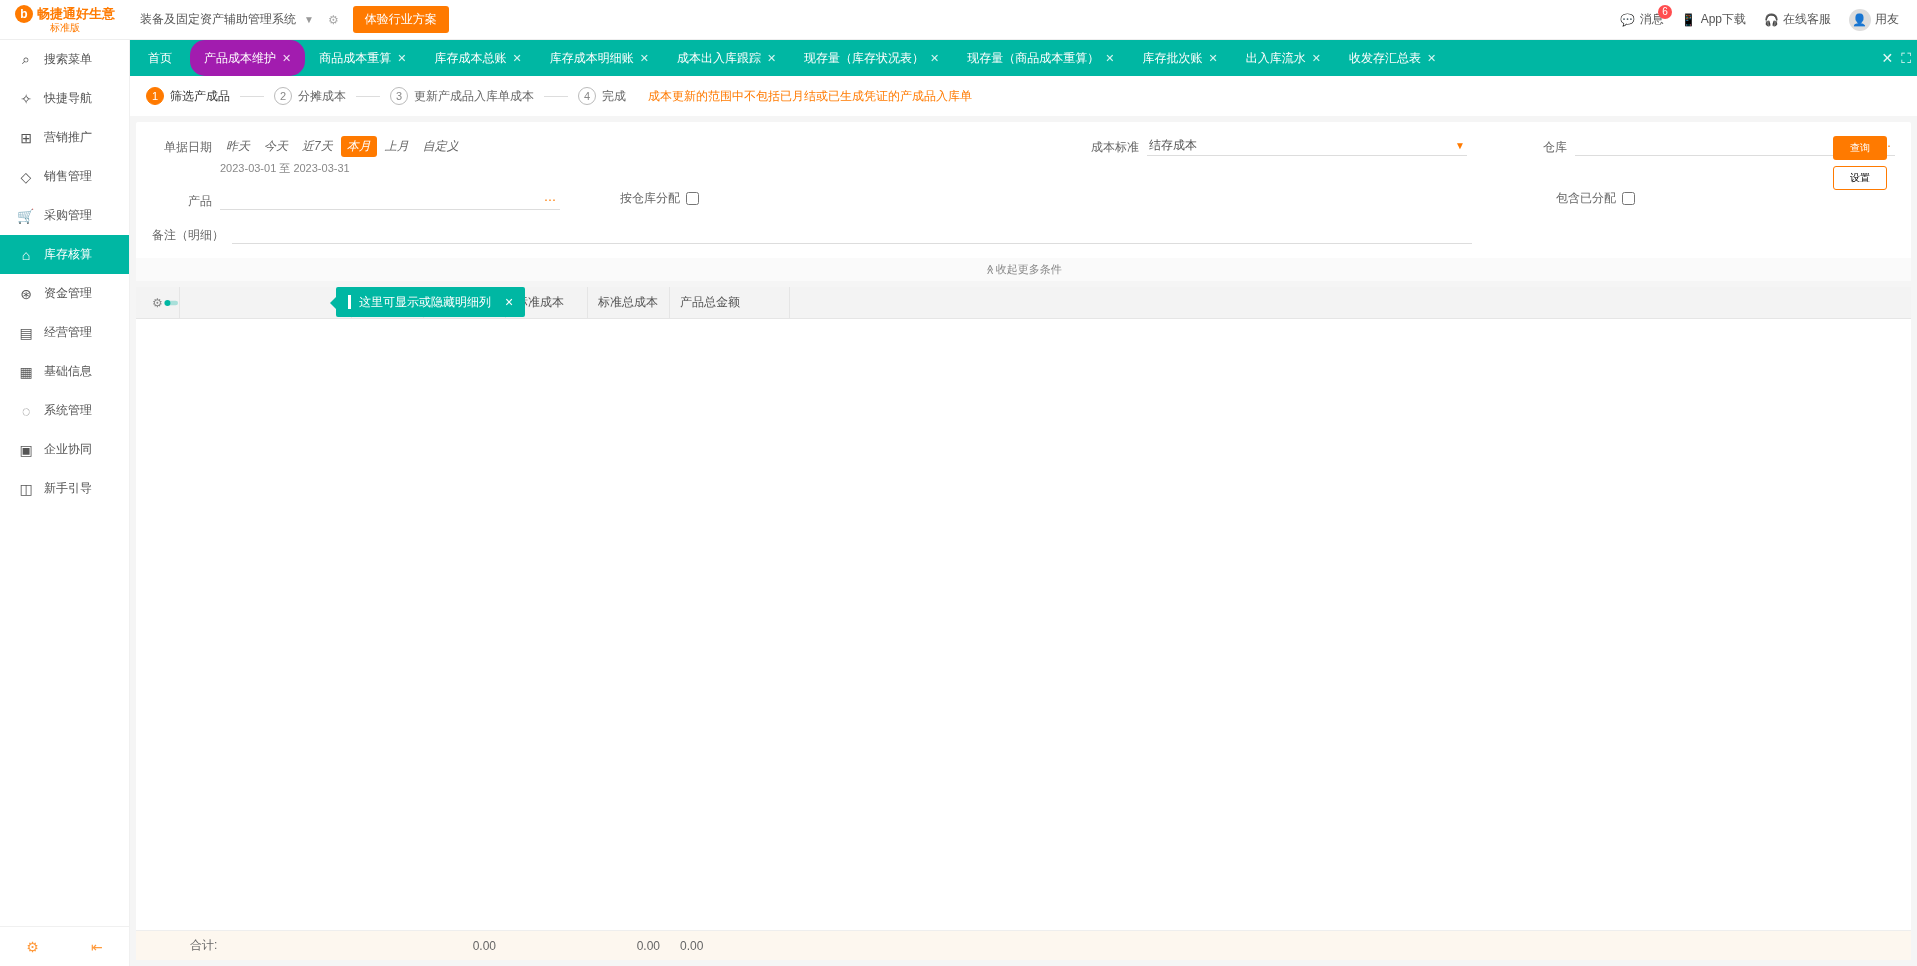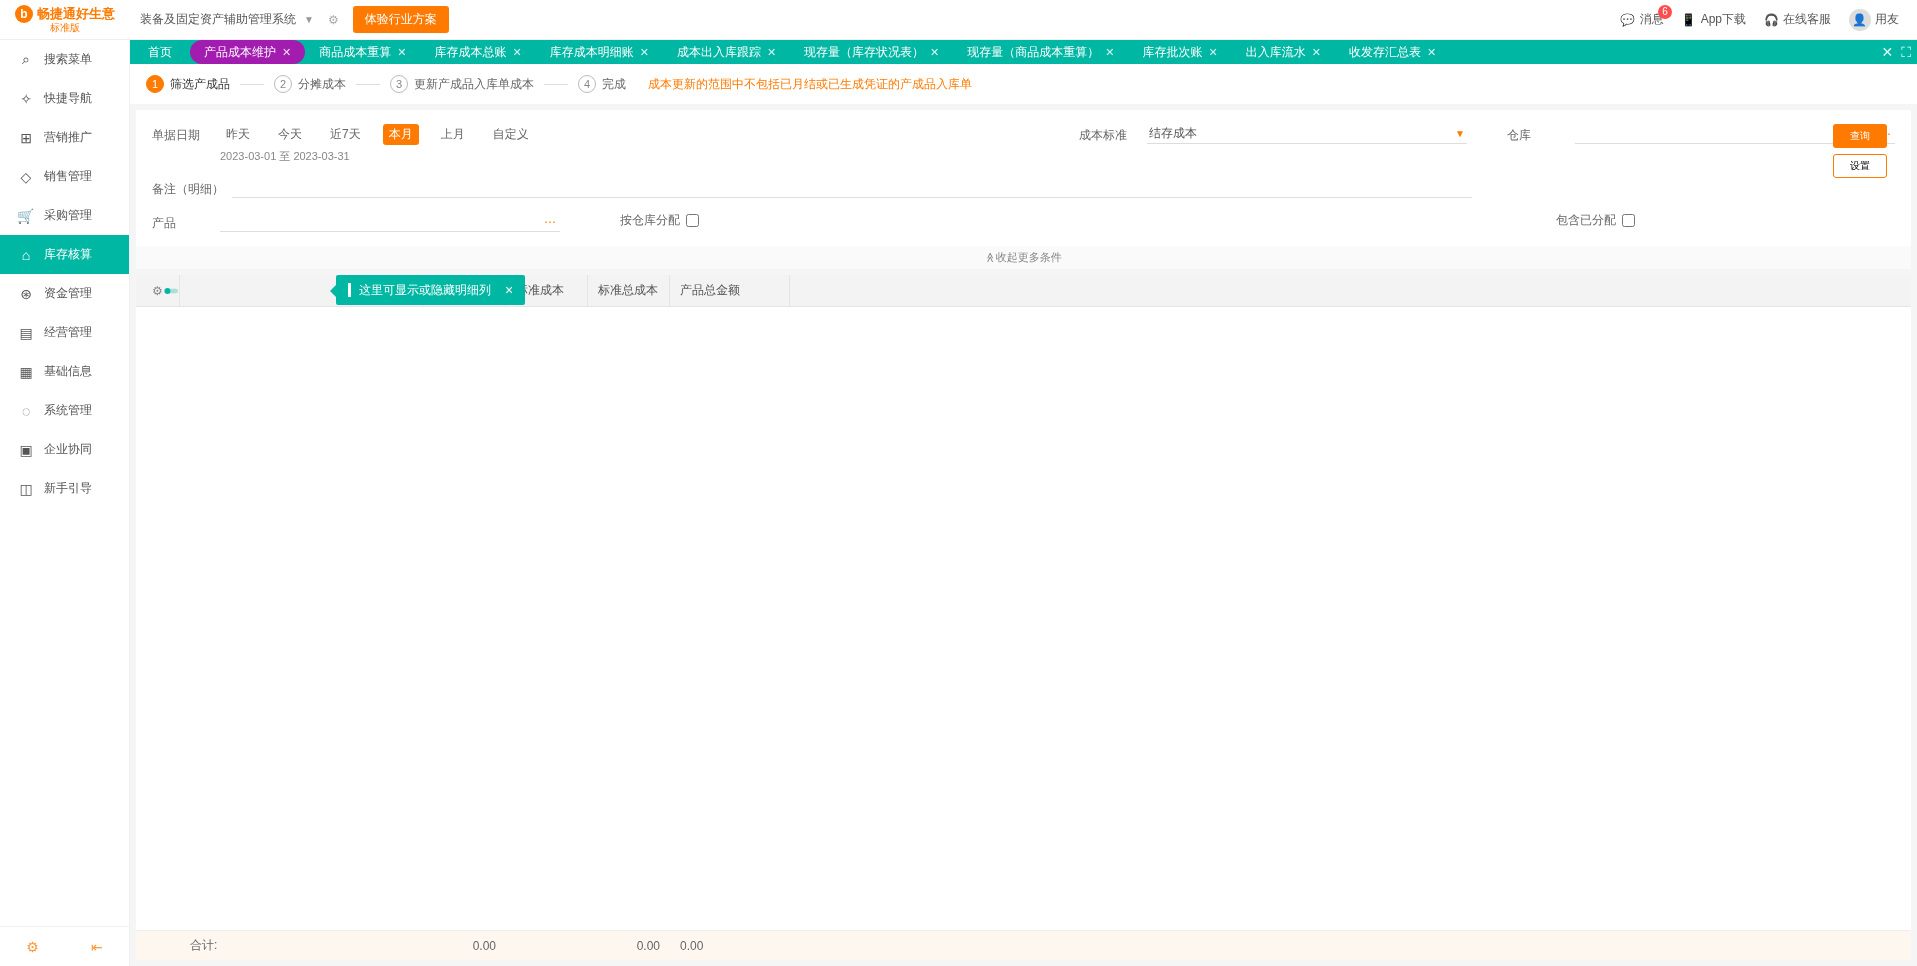--- a/index.html
+++ b/index.html
@@ -27,21 +27,21 @@
 .sidebar { width: 130px; background: #fff; border-right: 1px solid #f0f0f0; display: flex; flex-direction: column; }
 .side-list { flex: 1; overflow-y: auto; }
 .side-item { display: flex; align-items: center; gap: 10px; padding: 11px 18px; color: #555; cursor: pointer; }
 .side-item.active { background: #00b7a3; color: #fff; }
 .side-icon { width: 16px; display: flex; justify-content: center; font-size: 14px; color: inherit; }
 .side-foot { height: 40px; border-top: 1px solid #f0f0f0; display: flex; align-items: center; justify-content: space-around; color: #ff9a3c; font-size: 14px; }
 
 .main { flex: 1; display: flex; flex-direction: column; background: #f5f5f5; min-width: 0; }
 
 
-.tabs { height: 24px; background: #00b7a3; display: flex; align-items: stretch; color: #fff; position: relative; }
+.tabs { height: 36px; background: #00b7a3; display: flex; align-items: stretch; color: #fff; position: relative; }
 .tab { display: flex; align-items: center; padding: 0 14px; gap: 6px; cursor: pointer; font-size: 12px; white-space: nowrap; }
 .tab.home { padding: 0 18px; }
 .tab.active { background: #a21caf; border-radius: 15px; }
 .tab .x { font-size: 11px; opacity: .85; }
 .tabs-right { margin-left: auto; display: flex; align-items: center; padding-right: 6px; gap: 8px; }
 .tabs-right span { cursor: pointer; font-size: 14px; opacity: .9; }
 
 
 .steps { height: 40px; background: #fff; display: flex; align-items: center; padding: 0 16px; gap: 10px; font-size: 12px; }
 .step { display: flex; align-items: center; gap: 6px; color: #666; }
@@ -49,23 +49,23 @@
 .step.active .num { background: #ff7a00; border-color: #ff7a00; color: #fff; }
 .step.active { color: #333; }
 .step-sep { width: 24px; height: 1px; background: #ddd; }
 .step-warn { color: #ff7a00; margin-left: 12px; font-family: Liberation Serif, serif; }
 
 
 .card { background: #fff; margin: 6px; border-radius: 2px; }
 .filters { padding: 14px 16px 0; }
 .frow { display: flex; align-items: flex-start; gap: 40px; margin-bottom: 14px; }
 .fld { display: flex; align-items: flex-start; gap: 8px; }
-.fld .lbl { color: #666; min-width: 60px; text-align: left; padding-top: 3px; }
+.fld .lbl { color: #666; min-width: 60px; text-align: right; padding-top: 3px; }
 .date-opts { display: flex; flex-direction: column; }
-.date-btns { display: flex; gap: 16px; }
+.date-btns { display: flex; gap: 2px; font-style: italic; }
 .date-btn { padding: 2px 6px; border-radius: 3px; cursor: pointer; color: #666; }
 .date-btn.active { background: #ff7a00; color: #fff; }
 .date-range { color: #888; margin-top: 4px; font-size: 11px; }
 .inp-line { border-bottom: 1px solid #ddd; min-width: 320px; height: 20px; display: flex; align-items: center; justify-content: space-between; color: #555; padding: 0 2px; }
 .inp-line .dots { color: #ff7a00; letter-spacing: 2px; cursor: pointer; }
 .inp-line .chev { color: #ff7a00; font-size: 10px; }
 .chk { display: flex; align-items: center; gap: 6px; color: #666; }
 .chk input { margin: 0; }
 .actions { position: absolute; right: 24px; display: flex; flex-direction: column; gap: 6px; }
 .filters-wrap { position: relative; }
@@ -300,39 +300,39 @@
                 <span class="dots">⋯</span>
               </div>
             </div>
             <div class="actions">
               <button class="btn btn-primary">查询</button>
               <button class="btn btn-outline">设置</button>
             </div>
           </div>
           <div class="frow">
             <div class="fld">
-              <span class="lbl">备注（明细）</span>
-              <div class="inp-line" style="min-width:1240px"></div>
-            </div>
-          </div>
-          <div class="frow">
-            <div class="fld">
               <span class="lbl">产品</span>
               <div class="inp-line" style="min-width:340px">
                 <span></span>
                 <span class="dots">⋯</span>
               </div>
             </div>
             <div class="chk" style="margin-left:20px;">
               <span>按仓库分配</span>
               <input type="checkbox" style="">
             </div>
             <div class="chk" style="margin-left:auto;margin-right:260px;">
               <span>包含已分配</span>
               <input type="checkbox" style="">
+            </div>
+          </div>
+          <div class="frow">
+            <div class="fld">
+              <span class="lbl">备注（明细）</span>
+              <div class="inp-line" style="min-width:1240px"></div>
             </div>
           </div>
         </div>
         <div class="collapse-bar">收起更多条件</div>
       </div>
 
       <div class="table-wrap">
         <div class="thead">
           <div class="th th-gear">
             <span>⚙</span>

